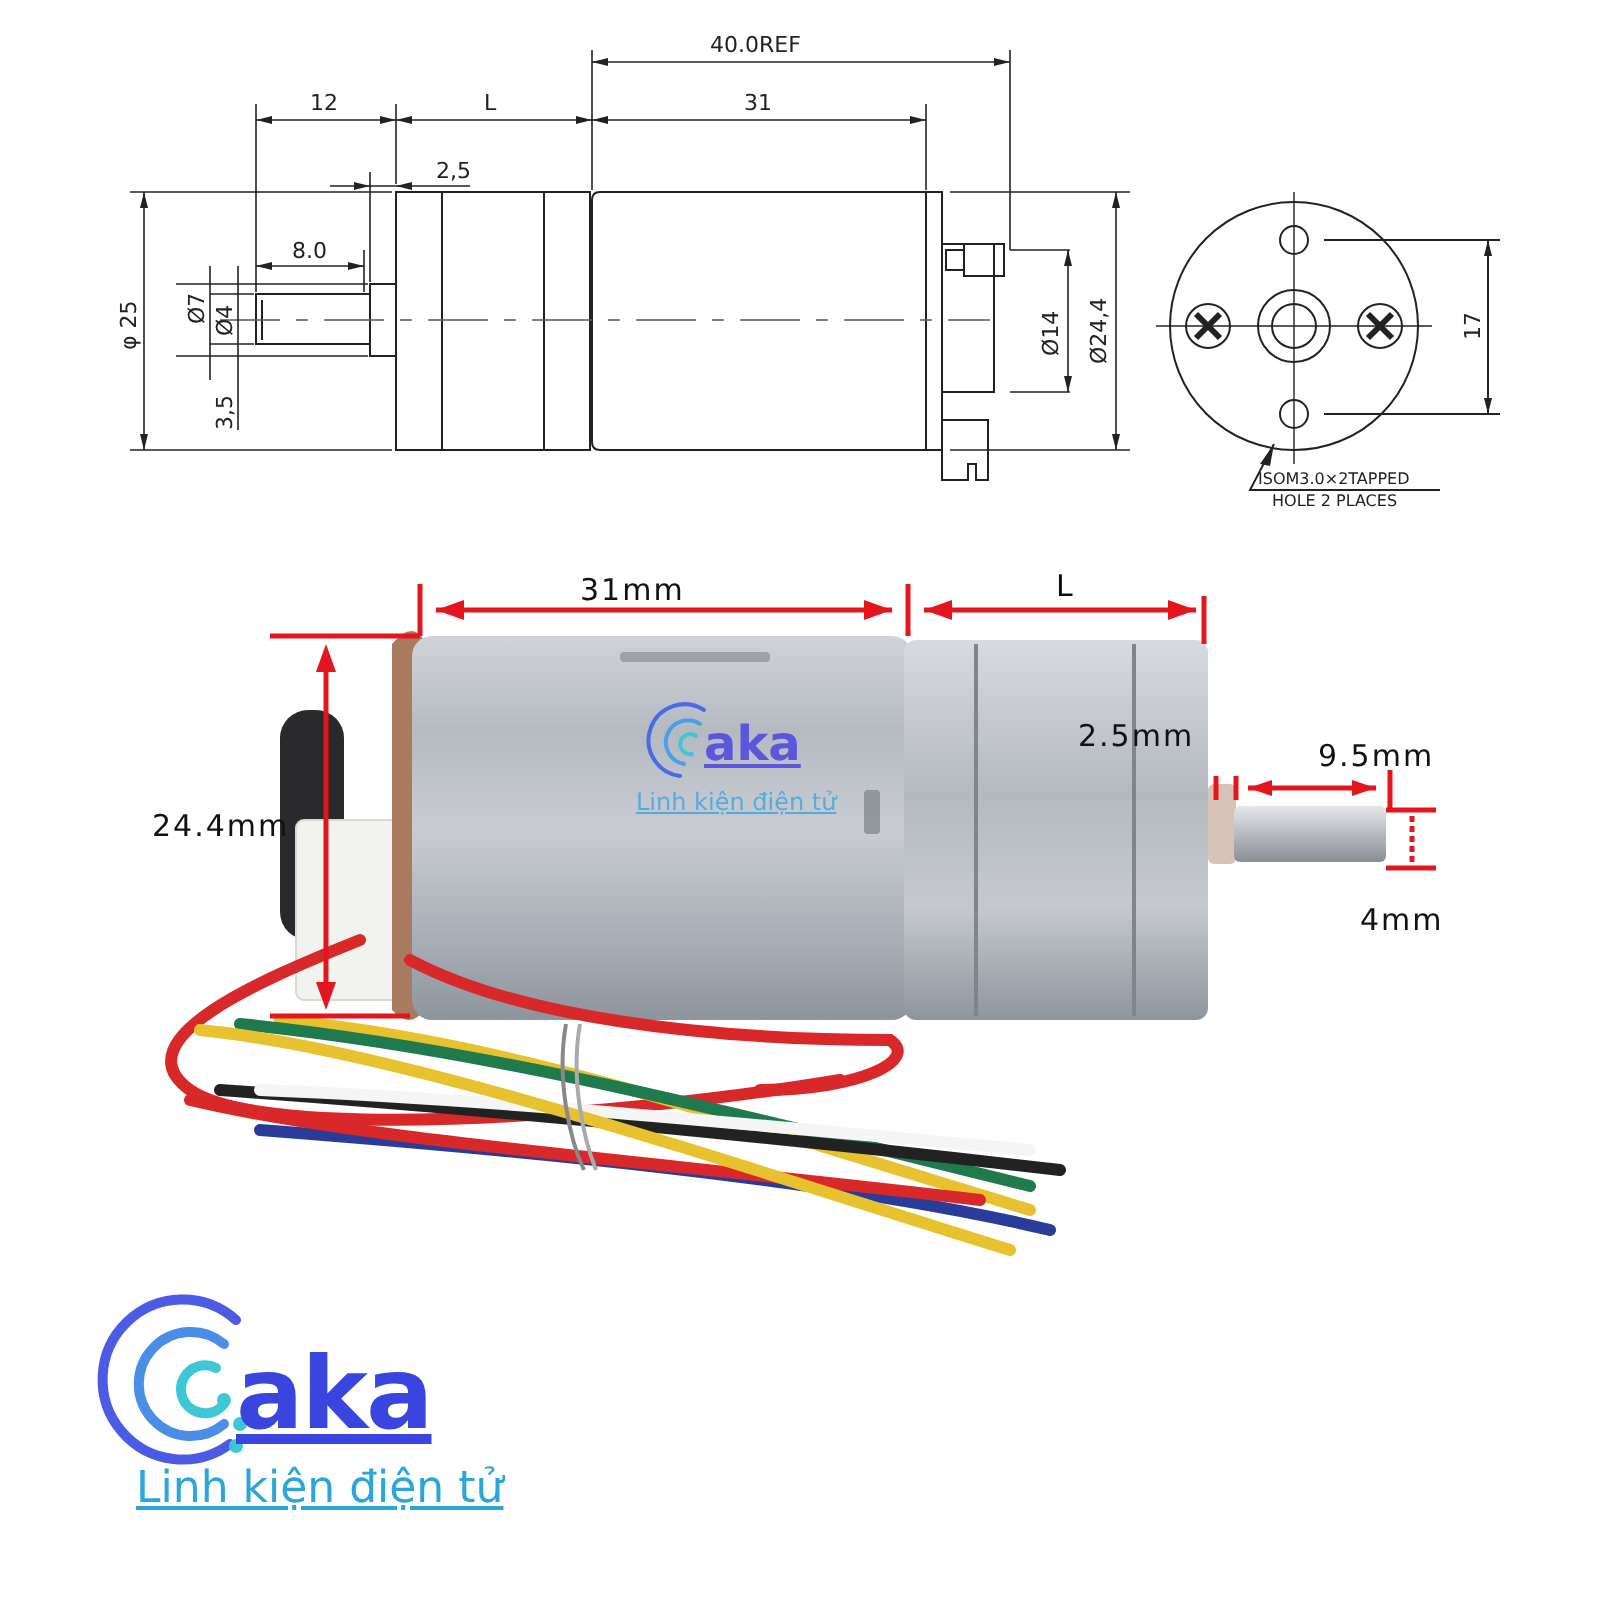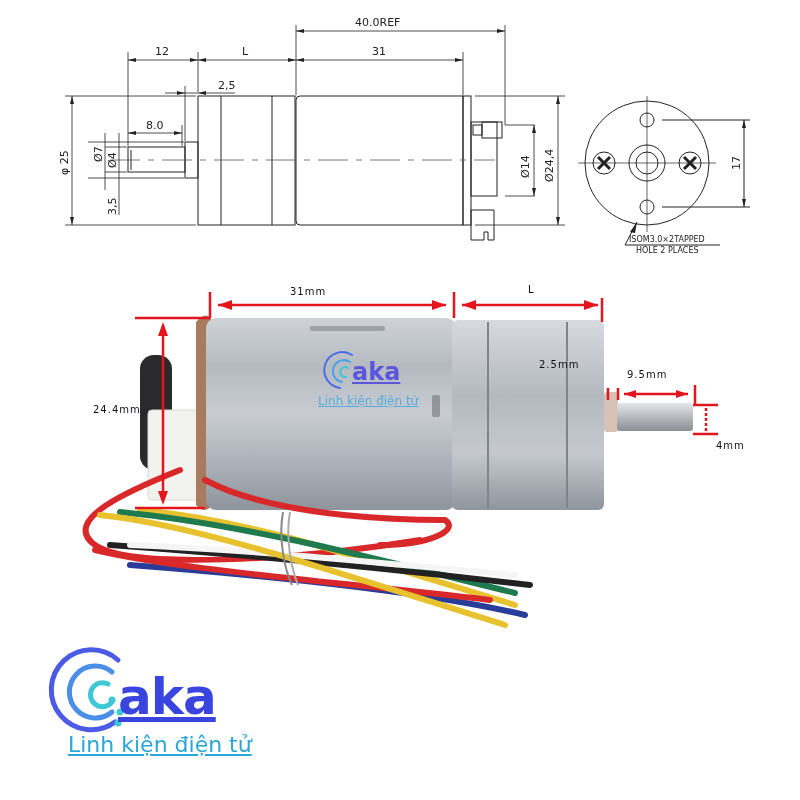--- a/index.html
+++ b/index.html
@@ -1,20 +1,20 @@
 <!DOCTYPE html>
 <html><head>
 <meta charset="utf-8">
 <style>
   html, body { margin: 0; padding: 0; background: #ffffff; }
   body { width: 800px; height: 800px; position: relative; overflow: hidden; font-family: "DejaVu Sans", sans-serif; }
   .layer { position: absolute; left: 0; top: 0; width: 800px; height: 800px; }
   svg text { font-family: "DejaVu Sans", sans-serif; }
   .dwg-text { font-size: 11px; fill: #222; }
-  .photo-label { position: absolute; font-family: "DejaVu Sans", sans-serif; font-size: 10px; color: #111; letter-spacing: 1px; white-space: nowrap; }
+  .photo-label { position: absolute; font-family: "DejaVu Sans", sans-serif; font-size: 15px; color: #111; letter-spacing: 1px; white-space: nowrap; }
   .logo-text { position: absolute; font-family: "DejaVu Sans", sans-serif; white-space: nowrap; text-decoration: underline; }
 </style>
 </head>
 <body>
 
 <svg class="layer" viewBox="0 0 800 800" width="800" height="800">
   <g stroke="#222" stroke-width="1" fill="none">
 
     <rect x="198" y="96" width="97" height="129"></rect>
     <line x1="221" y1="96" x2="221" y2="225"></line>
@@ -211,24 +211,24 @@
       <polygon points="598,305 584,300 584,310"></polygon>
     <polygon points="163,322 158,336 168,336"></polygon>
       <polygon points="163,505 158,491 168,491"></polygon>
     <polygon points="624,394 636,390 636,398"></polygon>
       <polygon points="688,394 676,390 676,398"></polygon>
   </g>
 </svg>
 
 <div class="photo-label" style="left:290px;top:286px;">31mm</div>
 <div class="photo-label" style="left:528px;top:284px;">L</div>
-<div class="photo-label" style="left:76px;top:404px;margin-left:17px;">24.4mm</div>
+<div class="photo-label" style="left:76px;top:404px;">24.4mm</div>
 <div class="photo-label" style="left:539px;top:359px;">2.5mm</div>
-<div class="photo-label" style="left:627px;top:369px;">9.5mm</div>
-<div class="photo-label" style="left:680px;top:440px;margin-left:36px;">4mm</div>
+<div class="photo-label" style="left:659px;top:369px;">9.5mm</div>
+<div class="photo-label" style="left:680px;top:451px;">4mm</div>
 
 <svg class="layer" viewBox="0 0 800 800" width="800" height="800" style="pointer-events:none">
   <g fill="none" stroke-width="2" stroke-linecap="round">
     <path d="M352 355 A18 18 0 1 0 340 388" stroke="#4a6be8"></path>
     <path d="M350 362 A11 11 0 1 0 342 382" stroke="#4aa0e8"></path>
     <path d="M348 368 A5 5 0 1 0 346 377" stroke="#3fc7d8"></path>
   </g>
 </svg>
 <div class="logo-text" style="left:352px;top:358px;font-size:24px;font-weight:bold;color:#4b45e0;opacity:0.85;">aka</div>
 <div class="logo-text" style="left:318px;top:394px;font-size:12px;color:#3aa6e0;opacity:0.8;">Linh kiện điện tử</div>

